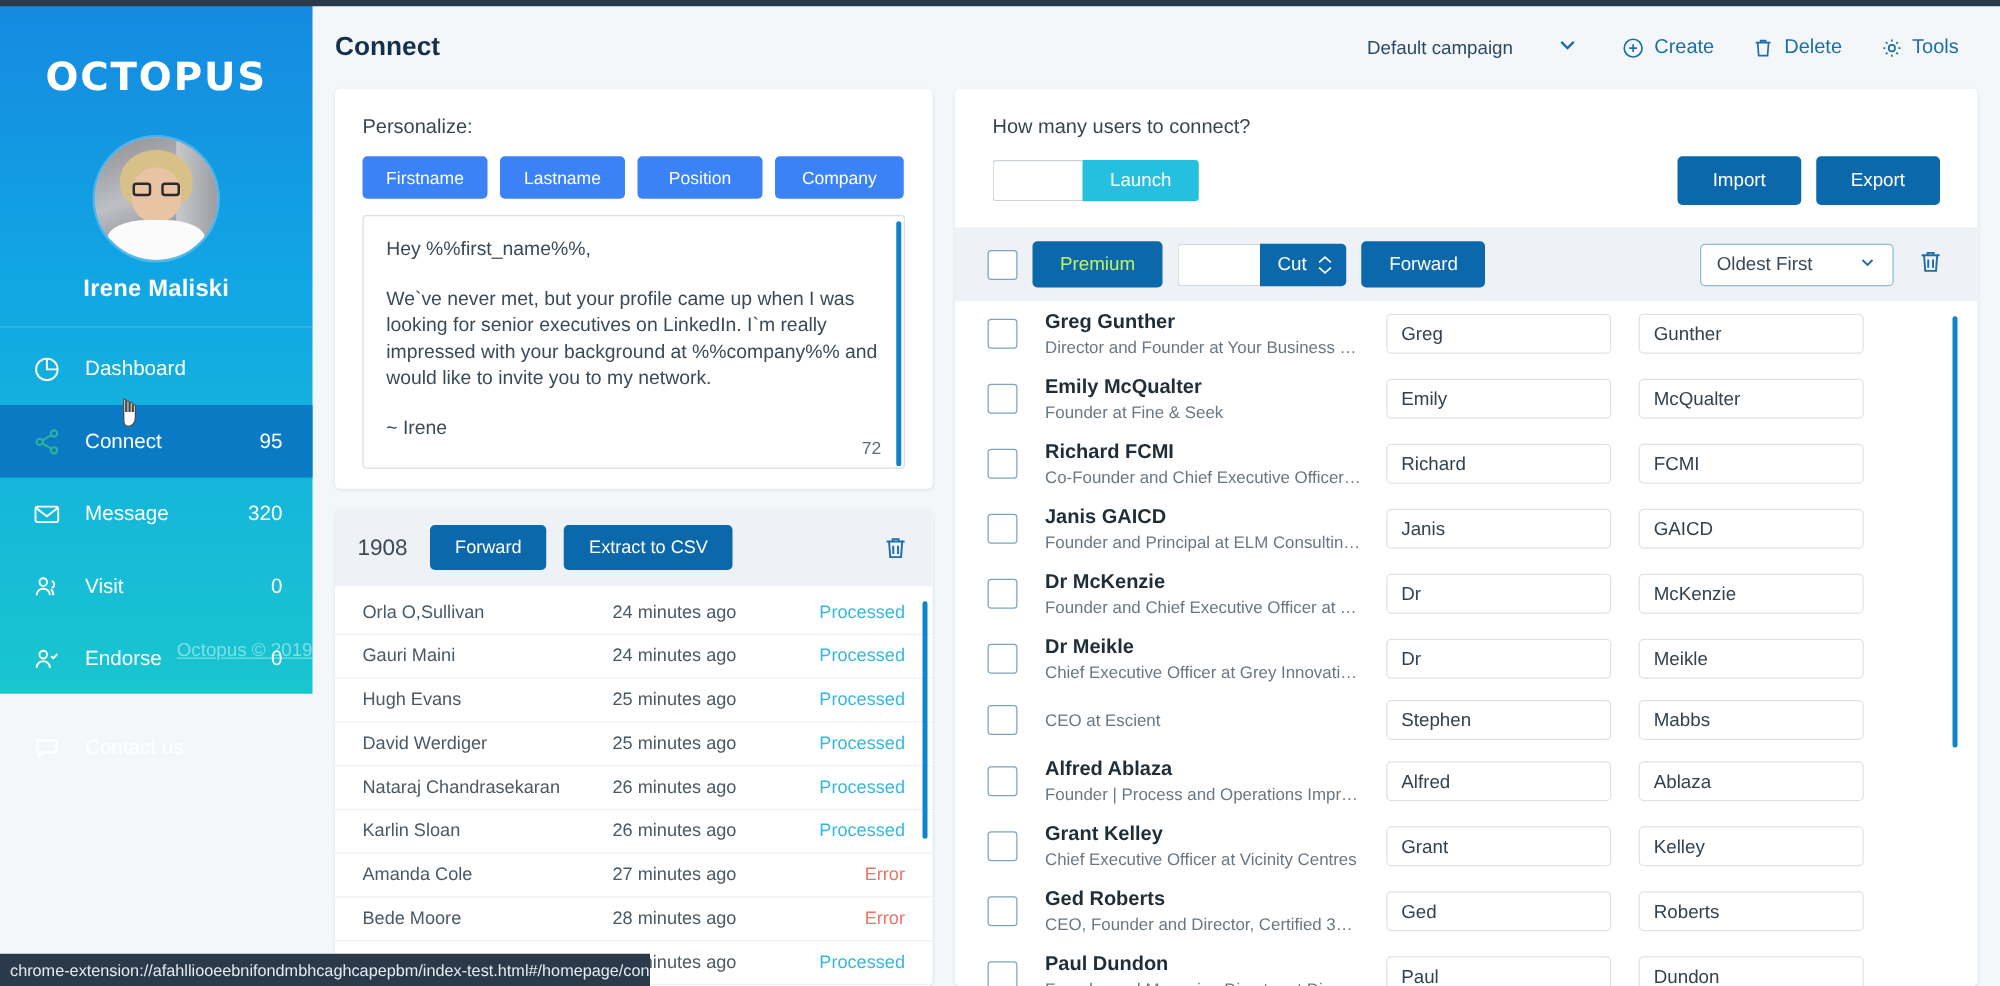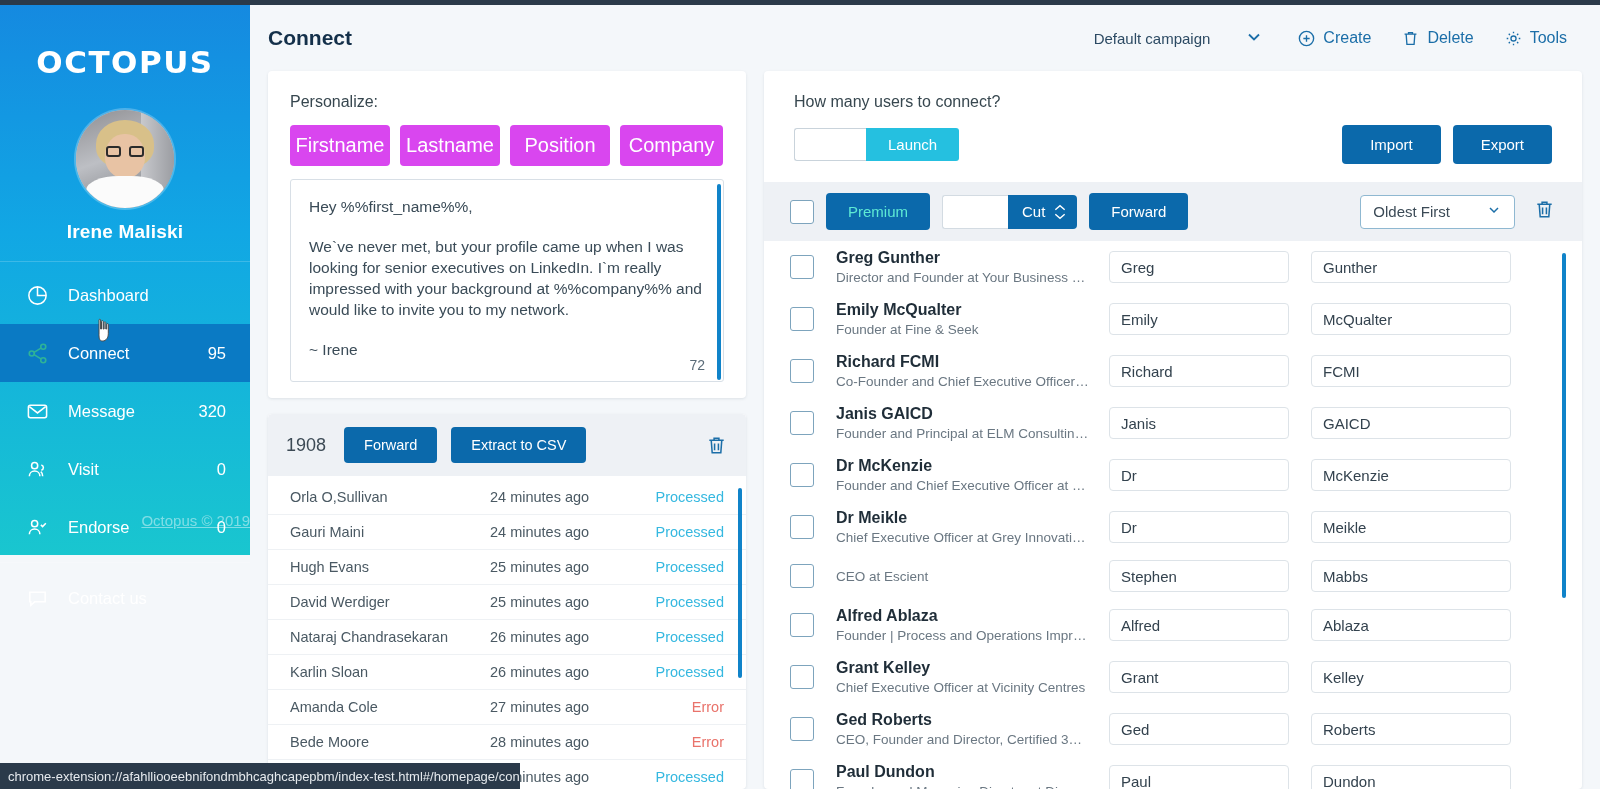--- a/index.html
+++ b/index.html
@@ -108,22 +108,22 @@
 
   .card {
     background:#fff; border-radius: 4px; box-shadow: 0 1px 3px rgba(16,40,60,.10);
   }
 
   
   .personalize { padding: 22px 22px 16px 22px; }
   .personalize-label { font-size: 16px; color:#37474f; margin-bottom: 14px; }
   .chip-row { display:flex; gap: 10px; margin-bottom: 13px; }
   .chip {
-    background:#d946ef; color:#fff; border:none; border-radius:4px;
-    font-size: 20px; padding: 9px 0; width: 100px; cursor:pointer;
+    background:#3b82f6; color:#fff; border:none; border-radius:4px;
+    font-size: 14px; padding: 9px 0; width: 100px; cursor:pointer;
     font-family: "Liberation Sans", sans-serif;
   }
   .chip.w-wide { width: 103px; }
   .msgbox {
     position:relative; border:1px solid #d8dfe6; border-radius:3px;
     height: 203px; padding: 16px 18px 10px 18px; overflow:hidden;
   }
   .msgbox p { font-size: 15.5px; line-height: 21px; color:#3a4b57; }
   .msgbox p + p { margin-top: 19px; }
   .msg-scroll {
@@ -187,21 +187,21 @@
 
   .toolbar {
     background:#eef1f5; display:flex; align-items:center; gap: 12px;
     padding: 11px 26px 11px 26px;
   }
   .chk {
     width: 24px; height: 24px; border:1.5px solid #7da4bd; border-radius:3px;
     background:#fff; cursor:pointer; flex:0 0 24px;
   }
   .btn-premium {
-    background:#0b69ab; color:#5eead4; border:none; border-radius:4px;
+    background:#0b69ab; color:#bef264; border:none; border-radius:4px;
     font-size: 15px; padding: 10px 22px; cursor:pointer;
     font-family: "Liberation Sans", sans-serif;
   }
   .cut-group { display:flex; align-items:center; }
   .cut-input {
     width: 66px; height: 34px; border:1px solid #d3dbe2; border-right:none;
     border-radius:3px 0 0 3px; outline:none; background:#fff; font-size:15px;
     padding: 0 8px; font-family: "Liberation Sans", sans-serif;
   }
   .cut-btn {
@@ -234,21 +234,21 @@
   .ptitle {
     font-size: 13.5px; color:#6a7782; line-height: 19px;
     white-space:nowrap; overflow:hidden; text-overflow: ellipsis;
   }
   .pfield {
     height: 32px; border:1px solid #dde3e8; border-radius:4px; background:#fff;
     font-size: 15px; color:#33424e; padding: 0 11px; outline:none;
     font-family: "Liberation Sans", sans-serif;
   }
   .pfield.first { width: 180px; margin-left: 18px; }
-  .pfield.last  { width: 200px; margin-left: 22px; }
+  .pfield.last  { width: 180px; margin-left: 22px; }
   .rlist-scroll {
     position:absolute; right: 16px; top: 12px; width: 4px; height: 345px;
     background:#1083c9; border-radius:2px;
   }
 
   
   .statusbar {
     position:absolute; left:0; bottom:0; height: 26px;
     background:#2b3a4a; color:#e6eaee; font-size: 13px;
     display:flex; align-items:center; padding: 0 8px;

